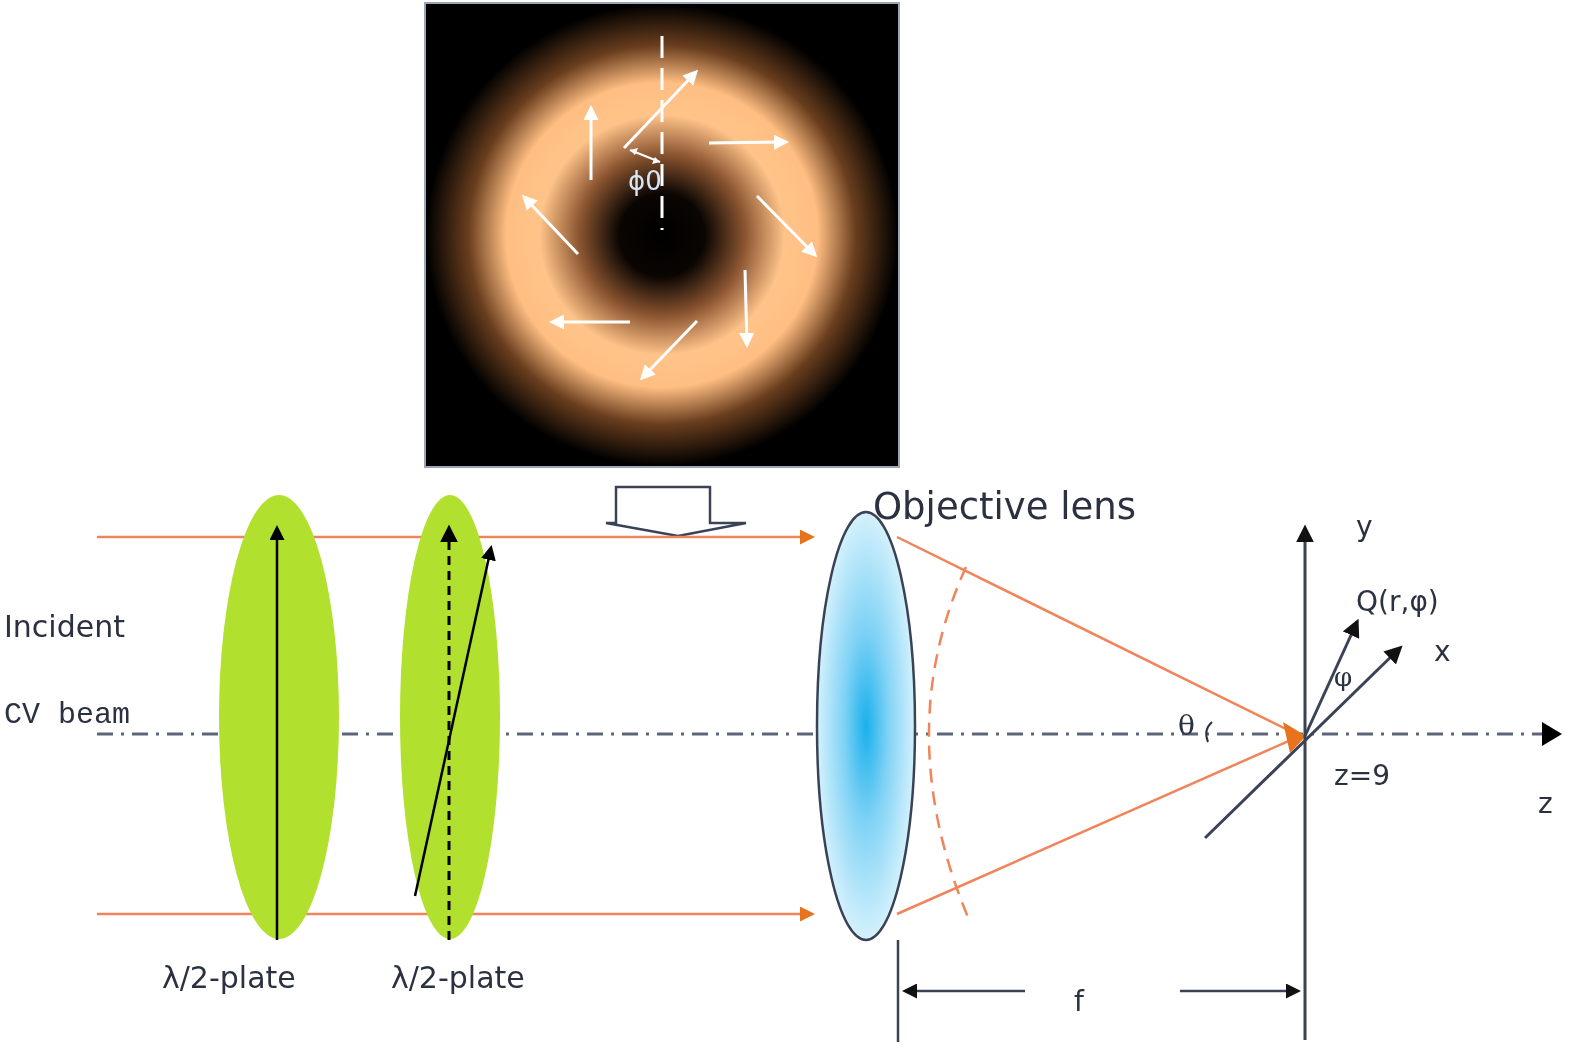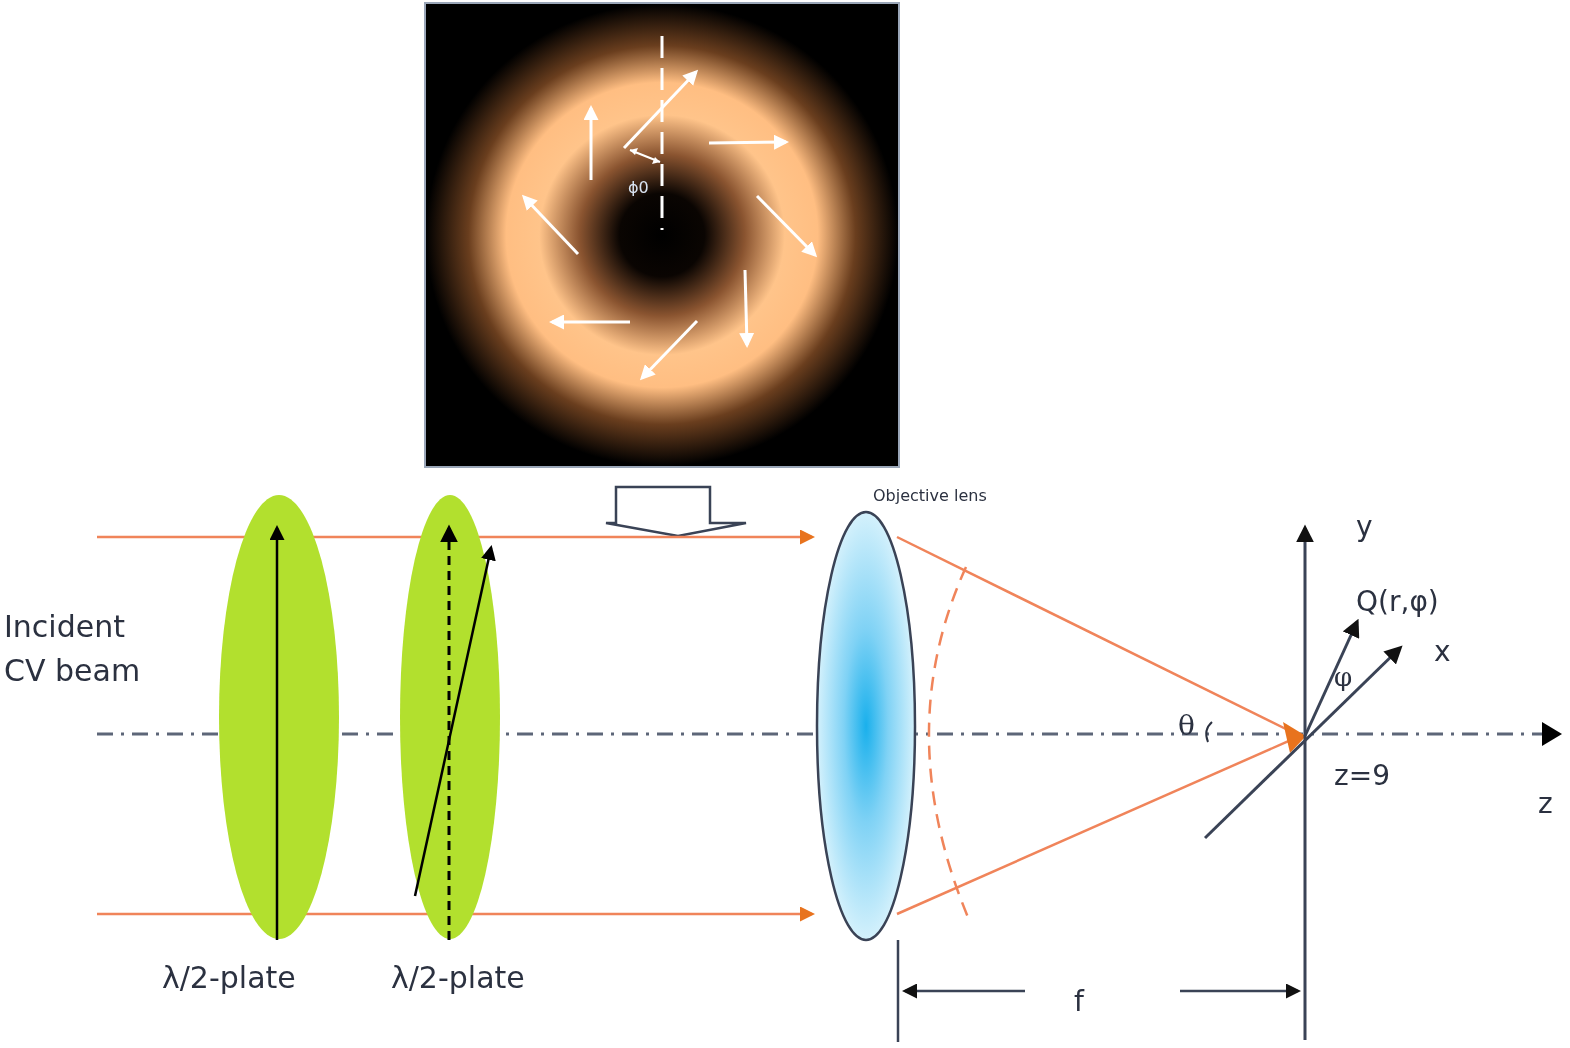--- a/index.html
+++ b/index.html
@@ -104,29 +104,29 @@
     </g>
 
     <g>
       <line x1="898" y1="940" x2="898" y2="1042" stroke="#3a4356" stroke-width="2.5"></line>
       <line x1="1025" y1="991" x2="905" y2="991" stroke="#3a4356" stroke-width="2.5" marker-end="url(#darkHead)"></line>
       <line x1="1180" y1="991" x2="1298" y2="991" stroke="#3a4356" stroke-width="2.5" marker-end="url(#darkHead)"></line>
     </g>
   </svg>
 
   
-  <div class="lbl lbl-white" style="left:628px;top:180px;font-size:16px;">ϕ0</div>
+  <div class="lbl lbl-white" style="left:628px;top:168px;font-size:26px;">ϕ0</div>
 
   <div class="lbl" style="left:4px;top:612px;font-size:30px;">Incident</div>
-  <div class="lbl" style="left:4px;top:656px;font-size:30px;">CV beam</div>
+  <div class="lbl" style="left:4px;top:700px;font-size:30px;font-family:Liberation Mono, monospace;">CV beam</div>
 
   <div class="lbl" style="left:162px;top:963px;font-size:30px;">λ/2-plate</div>
   <div class="lbl" style="left:391px;top:963px;font-size:30px;">λ/2-plate</div>
 
-  <div class="lbl" style="left:873px;top:488px;font-size:16px;">Objective lens</div>
+  <div class="lbl" style="left:873px;top:488px;font-size:37px;">Objective lens</div>
 
   <div class="lbl lbl-serif" style="left:1178px;top:712px;font-size:28px;">θ</div>
 
   <div class="lbl" style="left:1356px;top:513px;font-size:28px;">y</div>
   <div class="lbl" style="left:1356px;top:588px;font-size:28px;">Q(r,φ)</div>
   <div class="lbl" style="left:1434px;top:638px;font-size:28px;">x</div>
   <div class="lbl lbl-serif" style="left:1334px;top:664px;font-size:26px;">φ</div>
   <div class="lbl" style="left:1334px;top:762px;font-size:28px;">z=9</div>
   <div class="lbl" style="left:1538px;top:790px;font-size:28px;">z</div>
   <div class="lbl" style="left:1074px;top:988px;font-size:28px;">f</div>

